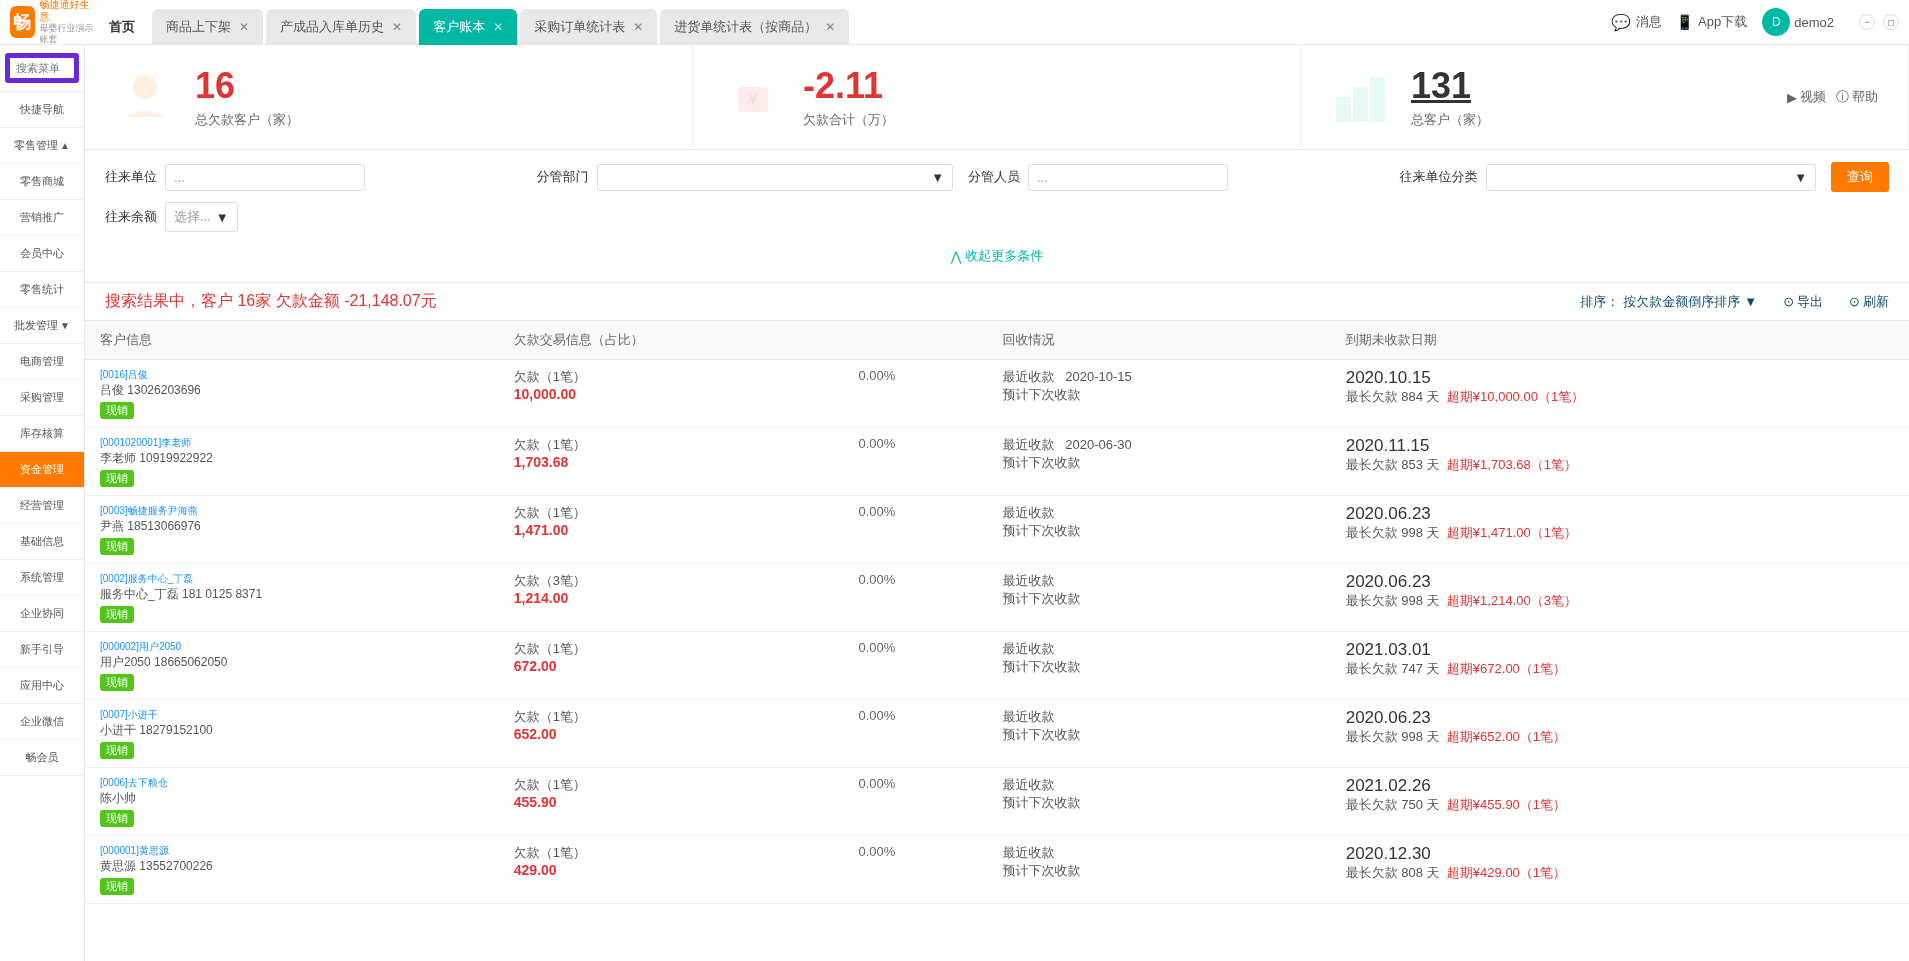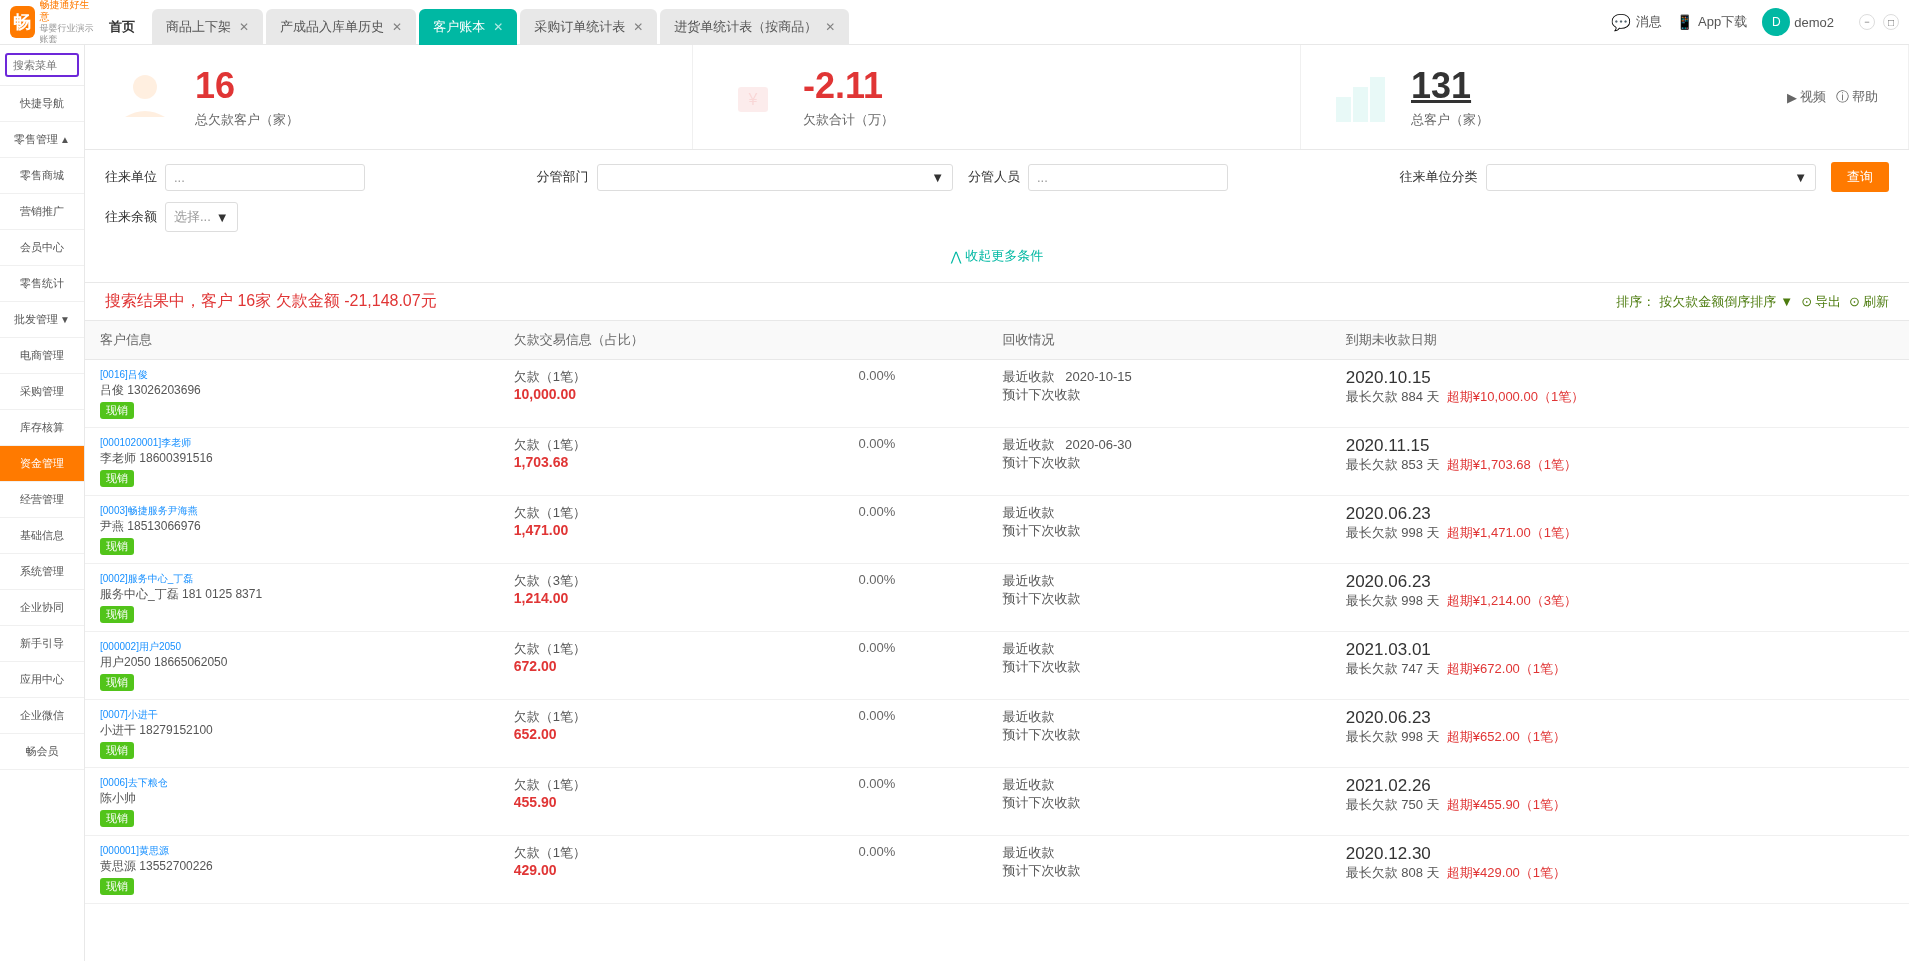--- a/index.html
+++ b/index.html
@@ -20,21 +20,21 @@
     .avatar { width: 28px; height: 28px; border-radius: 50%; background: #00b8a3; display: flex; align-items: center; justify-content: center; color: #fff; font-size: 12px; }
     .window-controls { display: flex; gap: 8px; margin-left: 10px; }
     .win-btn { width: 16px; height: 16px; border-radius: 50%; display: flex; align-items: center; justify-content: center; font-size: 10px; cursor: pointer; color: #666; }
 
     
     .main-layout { display: flex; height: calc(100vh - 45px); }
     
     
     .sidebar { width: 85px; background: #fff; border-right: 1px solid #e8e8e8; display: flex; flex-direction: column; overflow-y: auto; }
     .sidebar-search { padding: 8px 5px; border-bottom: 1px solid #eee; }
-    .sidebar-search input { width: 100%; border: 2px solid #6d28d9; border-radius: 3px; padding: 4px 6px; font-size: 11px; }
+    .sidebar-search input { width: 100%; border: 5px solid #6d28d9; border-radius: 3px; padding: 4px 6px; font-size: 11px; }
     .sidebar-item { padding: 10px 5px; text-align: center; cursor: pointer; font-size: 12px; color: #555; border-bottom: 1px solid #f0f0f0; }
     .sidebar-item.active { background: #ff7a00; color: #fff; }
     .sidebar-item.has-arrow { display: flex; align-items: center; justify-content: center; gap: 2px; }
     .sidebar-nav-label { font-size: 11px; }
 
     
     .content-area { flex: 1; display: flex; flex-direction: column; overflow: hidden; background: #f5f5f5; }
 
     
     .stats-row { display: flex; background: #fff; border-bottom: 1px solid #e8e8e8; }
@@ -54,21 +54,21 @@
     .filter-label { font-size: 13px; color: #333; white-space: nowrap; }
     .filter-input { flex: 1; border: 1px solid #ddd; border-radius: 3px; padding: 5px 8px; font-size: 13px; color: #999; display: flex; align-items: center; justify-content: space-between; cursor: pointer; }
     .filter-select { display: flex; align-items: center; border: 1px solid #ddd; border-radius: 3px; padding: 5px 8px; font-size: 13px; background: #fff; cursor: pointer; gap: 5px; }
     .search-btn { background: #ff7a00; color: #fff; border: none; border-radius: 3px; padding: 6px 16px; font-size: 13px; cursor: pointer; }
     .collapse-btn { display: flex; align-items: center; justify-content: center; gap: 4px; color: #00b8a3; font-size: 13px; cursor: pointer; padding: 5px 0; }
 
     
     .result-info { background: #fff; padding: 8px 20px; display: flex; align-items: center; justify-content: space-between; border-bottom: 1px solid #e8e8e8; }
     .result-text { font-size: 16px; color: #555; }
     .result-text span { color: #e03535; }
-    .result-actions { display: flex; align-items: center; gap: 8px; font-size: 13px; color: #4d7c0f; }
+    .result-actions { display: flex; align-items: center; gap: 26px; font-size: 13px; color: #0c4a6e; }
     .sort-select { display: flex; align-items: center; gap: 4px; }
 
     
     .table-container { flex: 1; overflow-y: auto; background: #fff; }
     table { width: 100%; border-collapse: collapse; }
     thead tr { background: #f9f9f9; }
     th { padding: 10px 15px; font-size: 13px; color: #666; font-weight: normal; text-align: left; border-bottom: 1px solid #e8e8e8; }
     td { padding: 8px 15px; font-size: 13px; border-bottom: 1px solid #f0f0f0; vertical-align: top; }
     .customer-name { color: #1890ff; cursor: pointer; font-size: 10px; }
     .customer-id { font-size: 12px; color: #555; }
@@ -360,21 +360,21 @@
       <div class="date-text">2020.10.15</div>
       <div>
         <span class="overdue-days">最长欠款 884 天&nbsp;</span>
         <span class="overdue-red">超期¥10,000.00（1笔）</span>
       </div>
     </td>
   </tr>
             <tr>
     <td>
       <div class="customer-name">[0001020001]李老师</div>
-      <div class="customer-id">李老师  18600391516</div>
+      <div class="customer-id">李老师  10919922922</div>
       <span class="tag-green">现销</span>
     </td>
     <td>
       <div style="color:#555;">欠款（1笔）</div>
       <div class="amount-red">1,703.68</div>
     </td>
     <td>
       <span class="percent">0.00%</span>
     </td>
     <td>

